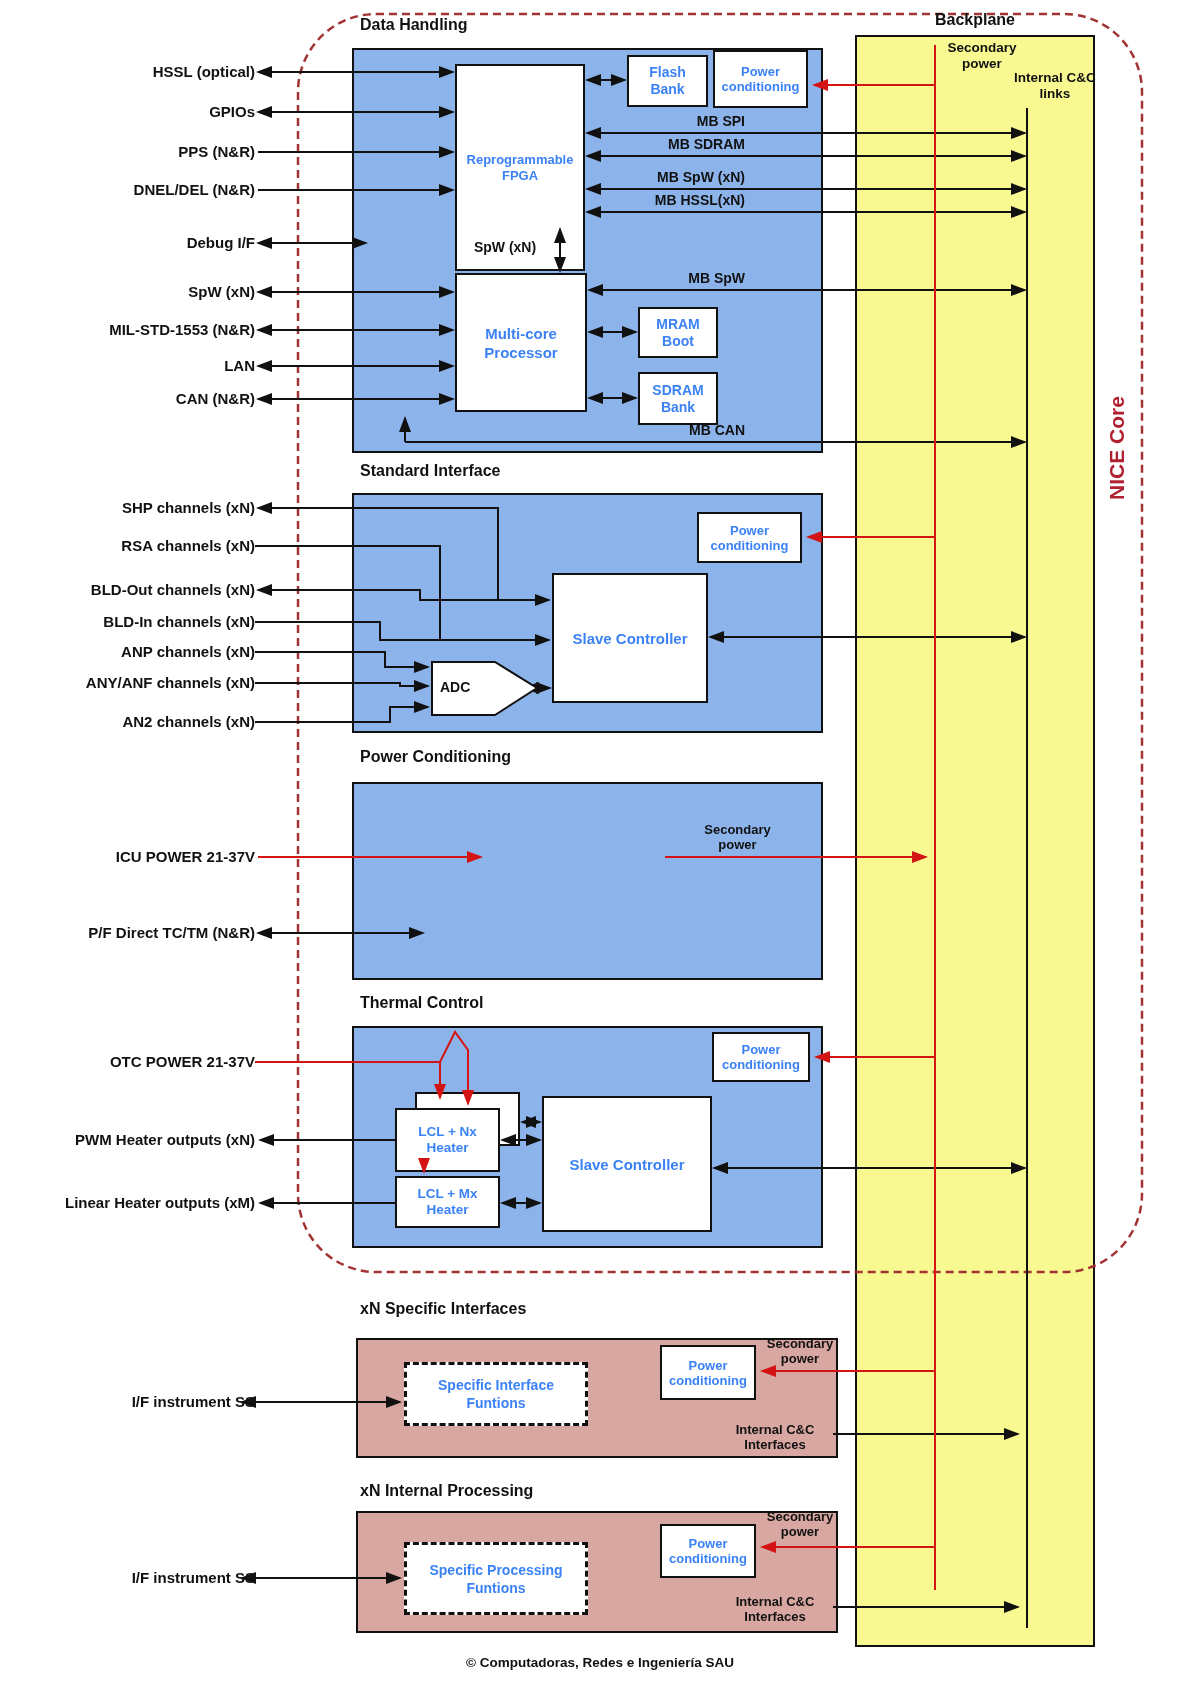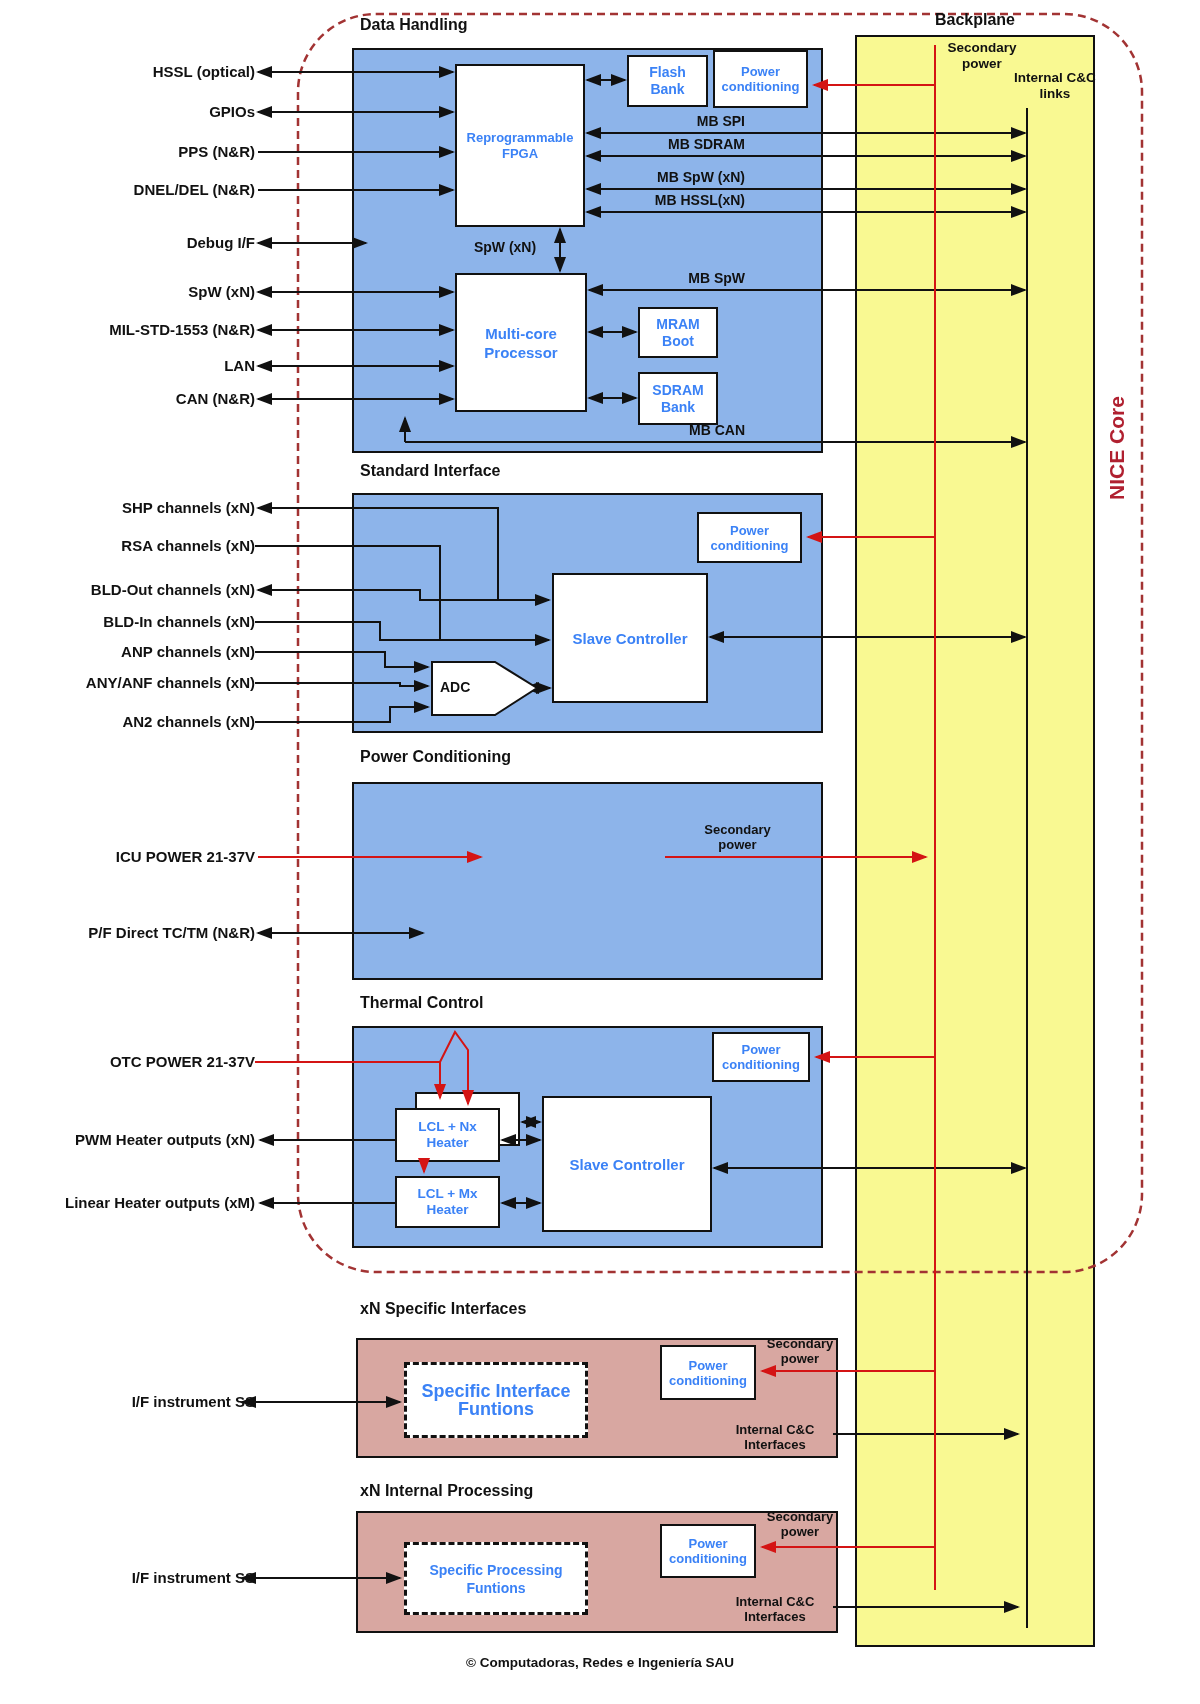--- a/index.html
+++ b/index.html
@@ -41,21 +41,21 @@
   <div class="sec yellow" style="left:855px;top:35px;width:240px;height:1612px;"></div>
 
   <div class="title" style="left:360px;top:16px;">Data Handling</div>
   <div class="title" style="left:360px;top:462px;">Standard Interface</div>
   <div class="title" style="left:360px;top:748px;">Power Conditioning</div>
   <div class="title" style="left:360px;top:994px;">Thermal Control</div>
   <div class="title" style="left:360px;top:1300px;">xN Specific Interfaces</div>
   <div class="title" style="left:360px;top:1482px;">xN Internal Processing</div>
   <div class="title center" style="left:855px;top:11px;width:240px;">Backplane</div>
 
-  <div class="box" style="left:455px;top:64px;width:130px;height:163px;font-size:13px;line-height:16px;padding:0 2px;">Reprogrammable FPGA</div>
+  <div class="box" style="left:455px;top:64px;width:130px;height:207px;font-size:13px;line-height:16px;padding:0 2px;">Reprogrammable FPGA</div>
   <div class="box" style="left:627px;top:55px;width:81px;height:52px;font-size:14px;line-height:17px;padding:0 14px;">Flash Bank</div>
   <div class="box small" style="left:713px;top:50px;width:95px;height:58px;padding:0 6px;">Power conditioning</div>
   <div class="box" style="left:455px;top:273px;width:132px;height:139px;font-size:15px;line-height:19px;padding:0 14px;">Multi-core Processor</div>
   <div class="box" style="left:638px;top:307px;width:80px;height:51px;font-size:14px;line-height:17px;padding:0 10px;">MRAM Boot</div>
   <div class="box" style="left:638px;top:372px;width:80px;height:53px;font-size:14px;line-height:17px;padding:0 8px;">SDRAM Bank</div>
   <div class="lbl center" style="left:455px;top:239px;width:100px;font-size:14px;">SpW (xN)</div>
 
   <div class="mb" style="top:112px;padding-left:35px;">MB SPI</div>
   <div class="mb" style="top:135px;">MB SDRAM</div>
   <div class="mb" style="top:168px;">MB SpW (xN)</div>
@@ -64,26 +64,26 @@
   <div class="mb" style="top:421px;">MB CAN</div>
 
   <div class="box small" style="left:697px;top:512px;width:105px;height:51px;padding:0 8px;">Power conditioning</div>
   <div class="box" style="left:552px;top:573px;width:156px;height:130px;font-size:15px;">Slave Controller</div>
   <div class="lbl" style="left:440px;top:679px;font-size:14px;">ADC</div>
 
   <div class="lbl center small" style="left:690px;top:822px;width:95px;">Secondary power</div>
 
   <div class="box small" style="left:712px;top:1032px;width:98px;height:50px;padding:0 6px;">Power conditioning</div>
   <div class="box" style="left:415px;top:1092px;width:105px;height:54px;"></div>
-  <div class="box" style="left:395px;top:1108px;width:105px;height:54px;font-size:13.5px;line-height:16px;padding:0 12px;">LCL + Nx Heater</div>
+  <div class="box" style="left:395px;top:1108px;width:105px;height:64px;font-size:13.5px;line-height:16px;padding:0 12px;">LCL + Nx Heater</div>
   <div class="box" style="left:395px;top:1176px;width:105px;height:52px;font-size:13.5px;line-height:16px;padding:0 10px;">LCL + Mx Heater</div>
   <div class="box" style="left:542px;top:1096px;width:170px;height:136px;font-size:15px;">Slave Controller</div>
 
   <div class="box small" style="left:660px;top:1345px;width:96px;height:55px;padding:0 6px;">Power conditioning</div>
-  <div class="box dashedbox" style="left:404px;top:1362px;width:184px;height:76px;font-size:18px;line-height:18px;padding:0 8px;">Specific Interface Funtions</div>
+  <div class="box dashedbox" style="left:404px;top:1362px;width:184px;height:64px;font-size:14px;line-height:18px;padding:0 8px;">Specific Interface Funtions</div>
   <div class="lbl center small" style="left:755px;top:1336px;width:90px;">Secondary power</div>
   <div class="lbl center small" style="left:725px;top:1422px;width:100px;">Internal C&amp;C Interfaces</div>
 
   <div class="box small" style="left:660px;top:1524px;width:96px;height:54px;padding:0 6px;">Power conditioning</div>
   <div class="box dashedbox" style="left:404px;top:1542px;width:184px;height:73px;font-size:14px;line-height:18px;padding:0 10px;">Specific Processing Funtions</div>
   <div class="lbl center small" style="left:755px;top:1509px;width:90px;">Secondary power</div>
   <div class="lbl center small" style="left:725px;top:1594px;width:100px;">Internal C&amp;C Interfaces</div>
 
   <div class="lbl center small" style="left:942px;top:40px;width:80px;font-size:13.5px;line-height:16px;">Secondary power</div>
   <div class="lbl center small" style="left:1013px;top:70px;width:84px;font-size:13.5px;line-height:16px;">Internal C&amp;C links</div>

